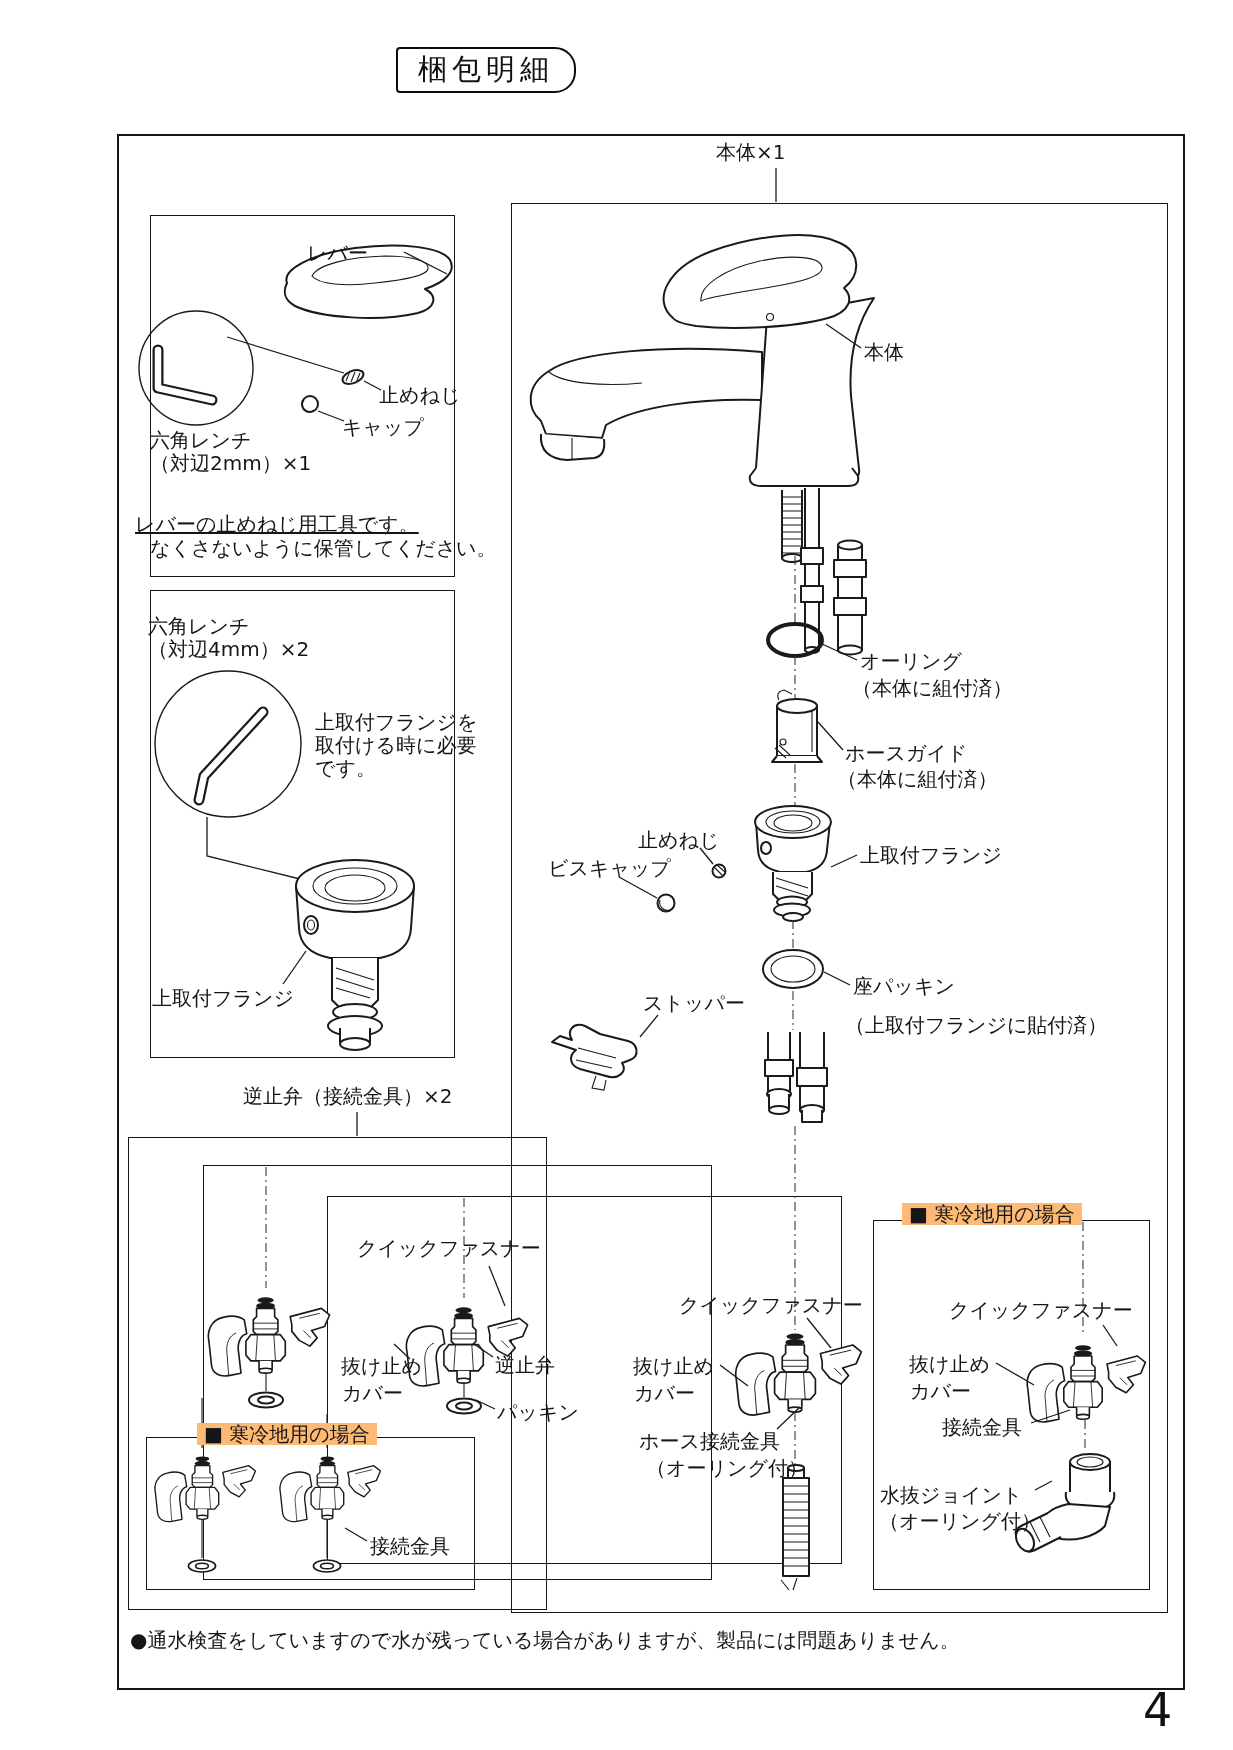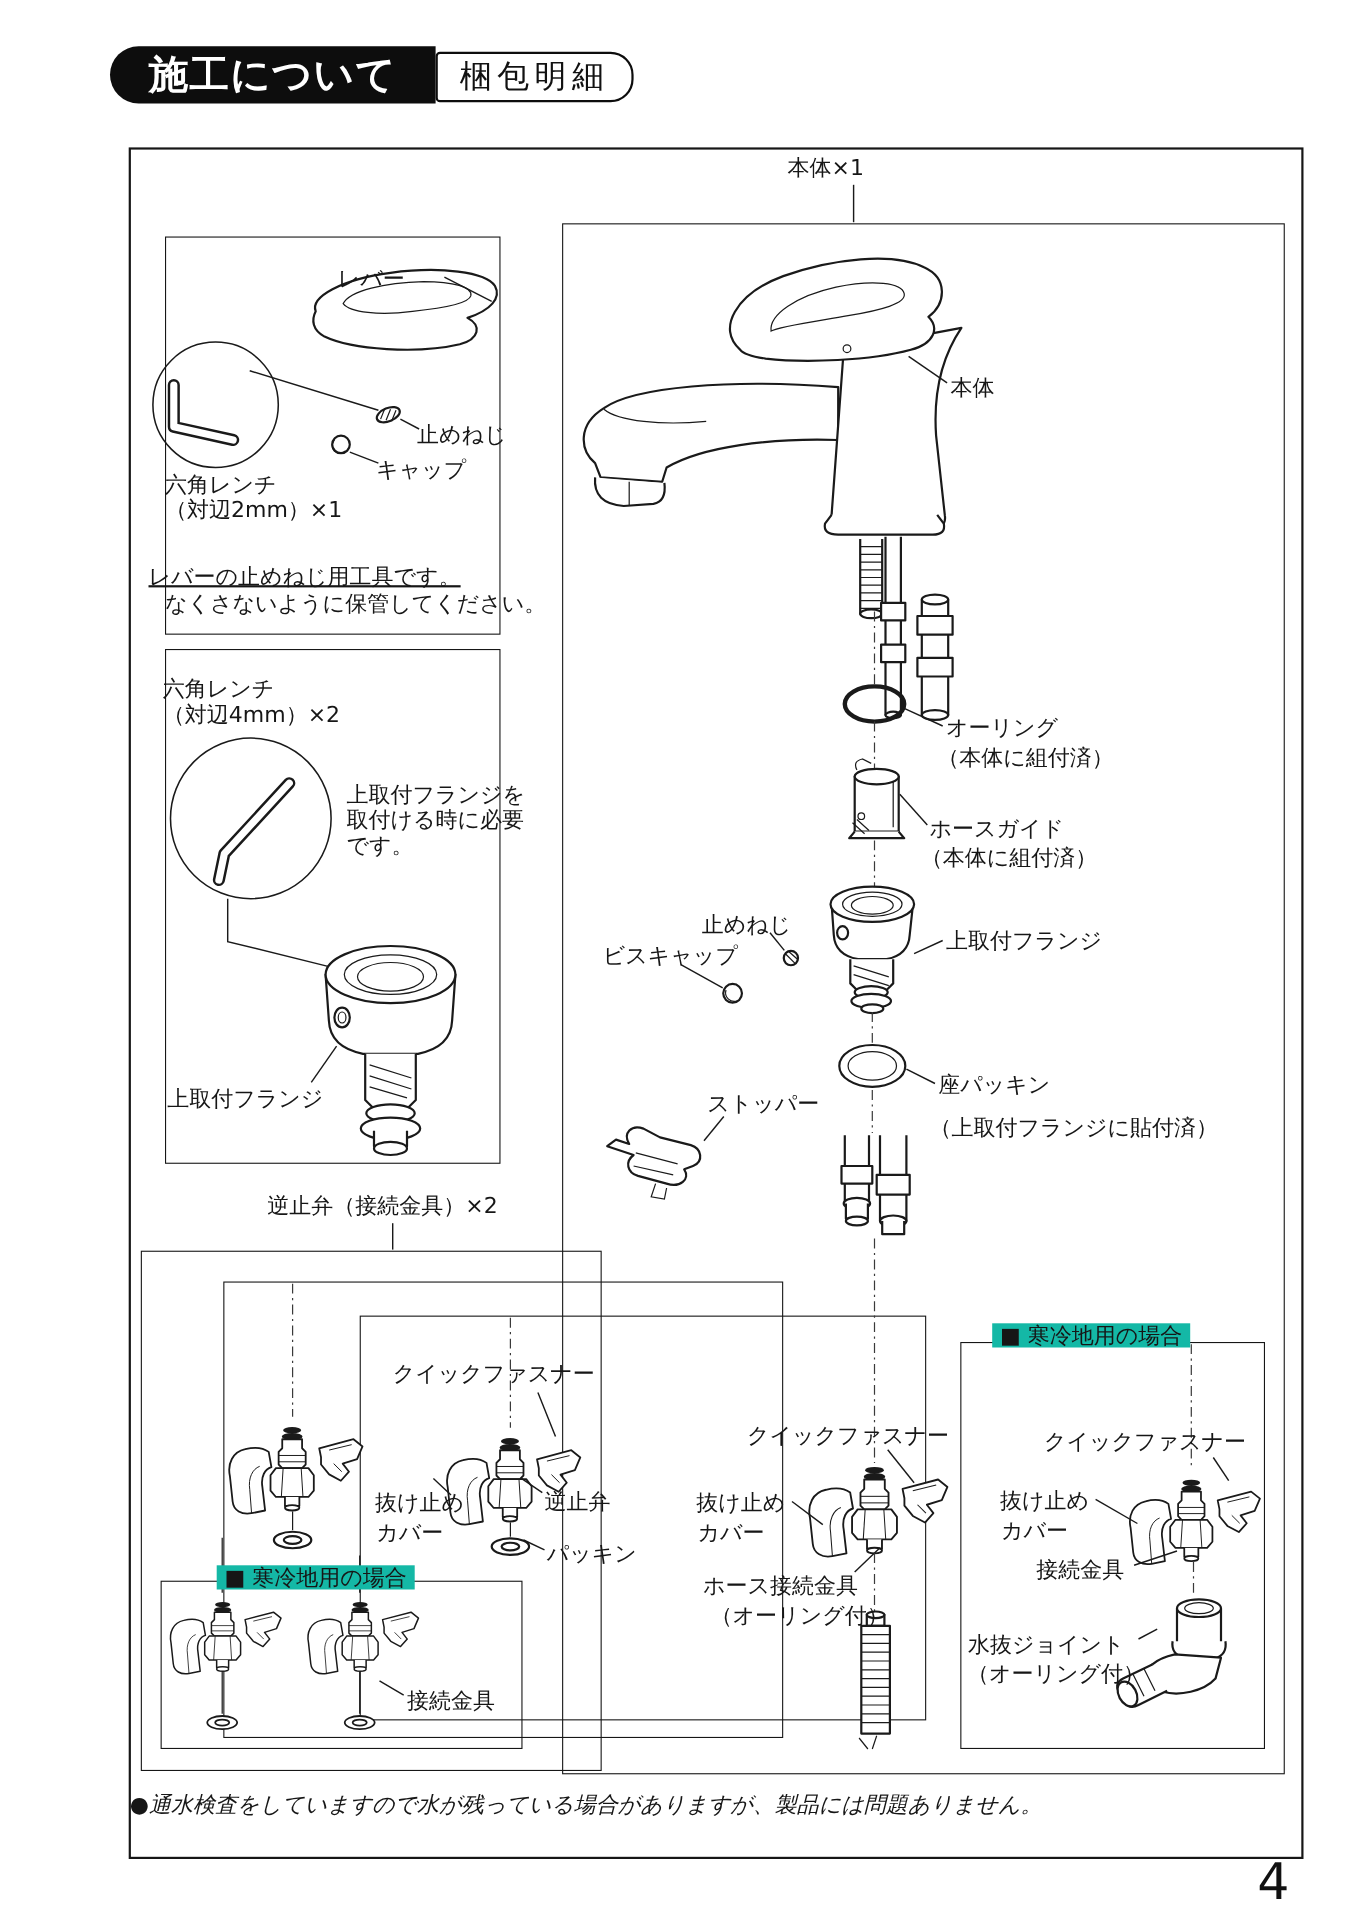--- a/index.html
+++ b/index.html
@@ -1,21 +1,21 @@
 <!DOCTYPE html>
 <html><head>
 <meta charset="utf-8">
 <style>
   html,body{margin:0;padding:0;background:#fff;}
   #page{position:relative;width:1233px;height:1750px;background:#fff;
         font-family:"DejaVu Sans","Liberation Sans",sans-serif;color:#111;overflow:hidden;}
   .frame{position:absolute;border:1.6px solid #161616;}
   .lbl{position:absolute;font-size:20px;line-height:1.1;white-space:nowrap;color:#161616;z-index:6;}
   .lbl.small{font-size:20px;}
-  .lbl.bg{background:#14b8a6;padding:0 7px;}
+  .lbl.bg{background:#fdba74;padding:0 7px;}
   #hdr-black{position:absolute;left:100px;top:42px;width:296px;height:52px;background:#0d0d0d;
              border-radius:27px 0 0 27px;display:flex;align-items:center;justify-content:center;z-index:6;}
   #hdr-black span{color:#fff;font-size:36px;font-weight:bold;letter-spacing:1px;}
   #hdr-white{position:absolute;left:396px;top:47px;width:176px;height:42px;background:#fff;
              border:2.6px solid #0d0d0d;border-radius:4px 21px 21px 4px;display:flex;align-items:center;
              justify-content:center;z-index:6;}
   #hdr-white span{font-size:29px;letter-spacing:5px;}
   #pagenum{position:absolute;left:1143px;top:1683px;font-size:46px;z-index:6;}
   svg{position:absolute;left:0;top:0;z-index:4;}
   .p{fill:#fff;stroke:#1a1a1a;stroke-width:2;stroke-linejoin:round;}
@@ -24,23 +24,20 @@
   .ld{stroke:#1a1a1a;stroke-width:1.3;fill:none;}
   .dd{stroke:#3a3a3a;stroke-width:1.1;fill:none;stroke-dasharray:9 4 2 4;}
   .wrb{fill:none;stroke:#1a1a1a;stroke-width:11;stroke-linejoin:round;stroke-linecap:round;}
   .wrw{fill:none;stroke:#fff;stroke-width:6.5;stroke-linejoin:round;stroke-linecap:round;}
 </style>
 </head>
 <body>
 
 <div id="page">
 
-  <div id="hdr-black">
-    <span>施工について</span>
-  </div>
   <div id="hdr-white">
     <span>梱包明細</span>
   </div>
 
   <div class="frame" style="left:117px;top:134px;width:1064px;height:1552px;border-width:2.2px;"></div>
   <div class="frame" style="left:511px;top:203px;width:655px;height:1408px;"></div>
   <div class="frame" style="left:150px;top:215px;width:303px;height:360px;"></div>
   <div class="frame" style="left:150px;top:590px;width:303px;height:466px;"></div>
   <div class="frame" style="left:128px;top:1137px;width:417px;height:471px;"></div>
   <div class="frame" style="left:203px;top:1165px;width:507px;height:413px;border-width:1.2px;"></div>
@@ -311,15 +308,15 @@
   <div class="lbl" style="left:646px;top:1457px;">（オーリング付）</div>
 
   <div class="lbl bg" style="left:902px;top:1203px;">■ 寒冷地用の場合</div>
   <div class="lbl" style="left:949px;top:1299px;">クイックファスナー</div>
   <div class="lbl" style="left:909px;top:1353px;">抜け止め</div>
   <div class="lbl" style="left:910px;top:1380px;">カバー</div>
   <div class="lbl" style="left:942px;top:1416px;">接続金具</div>
   <div class="lbl" style="left:880px;top:1484px;">水抜ジョイント</div>
   <div class="lbl" style="left:879px;top:1510px;">（オーリング付）</div>
 
-  <div class="lbl" style="left:118px;top:1629px;font-style:italic;">●通水検査をしていますので水が残っている場合がありますが、製品には問題ありません。</div>
+  <div class="lbl" style="left:130px;top:1629px;">●通水検査をしていますので水が残っている場合がありますが、製品には問題ありません。</div>
   <div id="pagenum">4</div>
 </div>
 
 </body></html>

